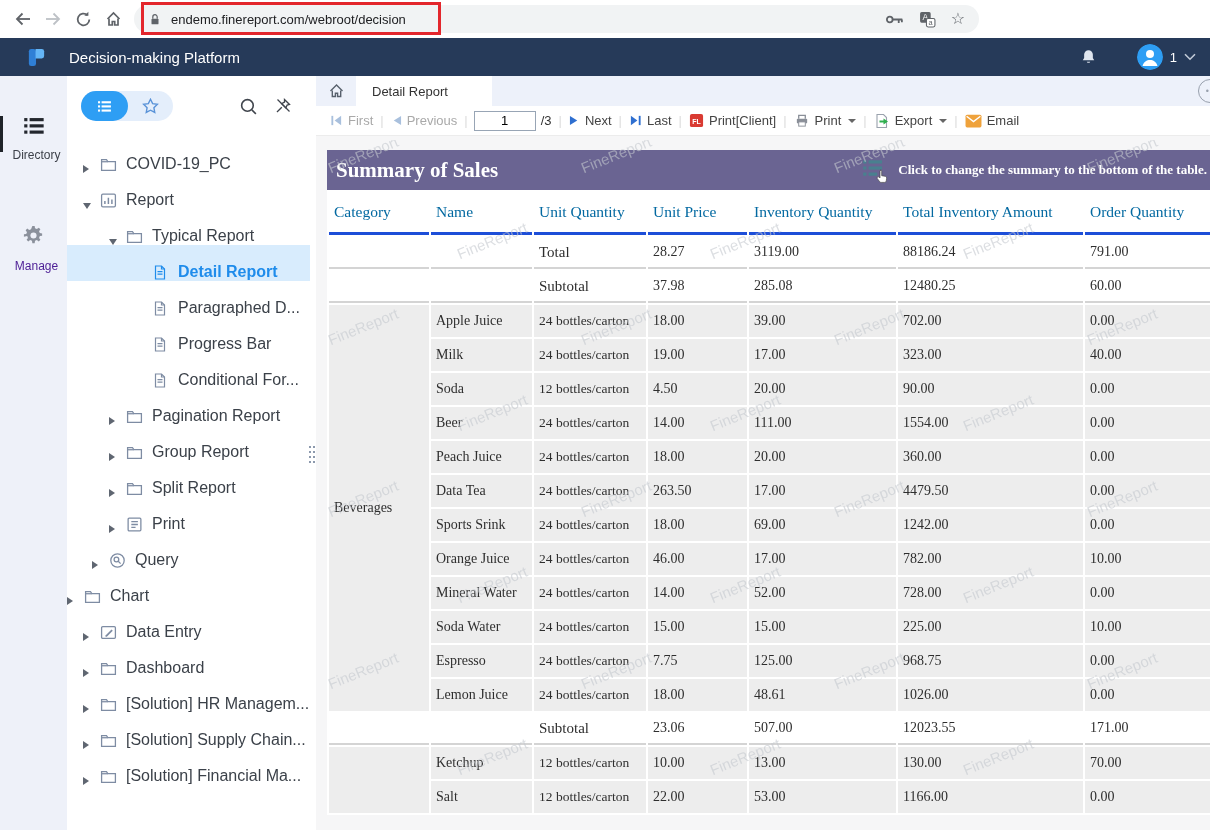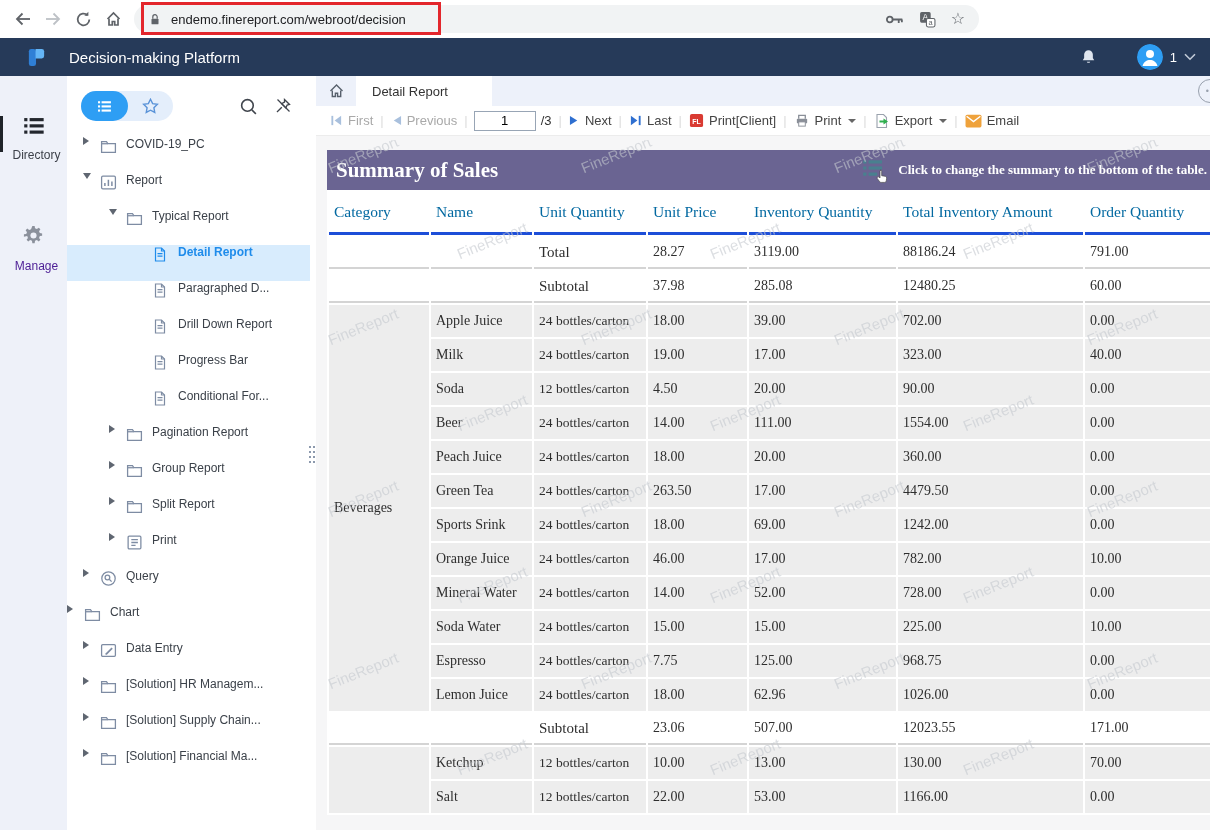--- a/index.html
+++ b/index.html
@@ -39,21 +39,21 @@
   .sidebar { position:absolute; left:67px; top:76px; bottom:0; width:243px; background:#fff; }
   .side-controls { height:46px; display:flex; align-items:center; padding:14px 0 0 14px; }
   .pill { width:92px; height:30px; background:#e4eefb; border-radius:15px; display:flex; align-items:center; }
   .pill-active { width:47px; height:30px; border-radius:15px; background:#2e9ef4;
     display:flex; align-items:center; justify-content:center; cursor:pointer; }
   .pill-star { flex:1; display:flex; align-items:center; justify-content:center; cursor:pointer; }
   .sc-spacer { flex:1; }
   .sc-icon { display:flex; cursor:pointer; }
   .sc-search { margin-right:16px; } .sc-pin { margin-right:18px; }
   .tree { margin-top:15px; }
-  .tree-row { height:36px; display:flex; align-items:flex-start; font-size:12px; color:#3b4149; cursor:pointer; white-space:nowrap; }
+  .tree-row { height:36px; display:flex; align-items:flex-end; font-size:16px; color:#3b4149; cursor:pointer; white-space:nowrap; }
   .tree-row.selected { background:#d8ecfd; color:#1f8ceb; font-weight:bold; }
   .arrow { width:17px; display:flex; align-items:center; flex:none; }
   .tri-r { width:0; height:0; border-left:6px solid #5f6671; border-top:4.5px solid transparent; border-bottom:4.5px solid transparent; }
   .tri-d { width:0; height:0; border-top:6px solid #5f6671; border-left:4.5px solid transparent; border-right:4.5px solid transparent; }
   .ticon { width:18px; height:18px; margin-right:8px; flex:none; display:flex; align-items:center; }
 
   .grip { position:absolute; left:309px; top:446px; width:8px; height:22px; cursor:col-resize; }
   .grip i { display:block; width:2px; height:2px; background:#8c99ad;
     box-shadow:4px 0 #8c99ad, 0 5px #8c99ad, 4px 5px #8c99ad, 0 10px #8c99ad, 4px 10px #8c99ad, 0 15px #8c99ad, 4px 15px #8c99ad; }
 
@@ -311,42 +311,31 @@
       </div>
       <div class="tree-row" style="padding-left: 68px;">
         <span class="arrow"></span>
         <span class="ticon">
           <svg width="16" height="17" viewBox="0 0 16 16">
             <path d="M3.5 1.5h6l3 3v10h-9z" fill="none" stroke="#7e8ca3" stroke-width="1.2"></path>
             <path d="M9.5 1.5v3h3" fill="none" stroke="#7e8ca3" stroke-width="1.2"></path>
             <path d="M5.5 7.2h5M5.5 9.7h5" stroke="#7e8ca3" stroke-width="1.2"></path>
           </svg>
         </span>
-        <span>Drill Down Report</span>
+        <span>Progress Bar</span>
       </div>
       <div class="tree-row" style="padding-left: 68px;">
         <span class="arrow"></span>
         <span class="ticon">
           <svg width="16" height="17" viewBox="0 0 16 16">
             <path d="M3.5 1.5h6l3 3v10h-9z" fill="none" stroke="#7e8ca3" stroke-width="1.2"></path>
             <path d="M9.5 1.5v3h3" fill="none" stroke="#7e8ca3" stroke-width="1.2"></path>
             <path d="M5.5 7.2h5M5.5 9.7h5" stroke="#7e8ca3" stroke-width="1.2"></path>
           </svg>
         </span>
-        <span>Progress Bar</span>
-      </div>
-      <div class="tree-row" style="padding-left: 68px;">
-        <span class="arrow"></span>
-        <span class="ticon">
-          <svg width="16" height="17" viewBox="0 0 16 16">
-            <path d="M3.5 1.5h6l3 3v10h-9z" fill="none" stroke="#7e8ca3" stroke-width="1.2"></path>
-            <path d="M9.5 1.5v3h3" fill="none" stroke="#7e8ca3" stroke-width="1.2"></path>
-            <path d="M5.5 7.2h5M5.5 9.7h5" stroke="#7e8ca3" stroke-width="1.2"></path>
-          </svg>
-        </span>
         <span>Conditional For...</span>
       </div>
       <div class="tree-row" style="padding-left: 42px;">
         <span class="arrow">
           <span class="tri-r"></span>
         </span>
         <span class="ticon">
           <svg width="17" height="17" viewBox="0 0 16 16">
             <path d="M1.5 13.5v-10h4.6l1.3 1.7h7.1v8.3z" fill="none" stroke="#7e8ca3" stroke-width="1.2"></path>
             <path d="M1.5 5.4h5.9" stroke="#7e8ca3" stroke-width="1.2"></path>
@@ -383,21 +372,21 @@
           <span class="tri-r"></span>
         </span>
         <span class="ticon">
           <svg width="17" height="17" viewBox="0 0 16 16">
             <rect x="2" y="2" width="12" height="12" rx="1" fill="none" stroke="#7e8ca3" stroke-width="1.2"></rect>
             <path d="M5 5.2h6.2M5 8h6.2M5 10.8h4" stroke="#7e8ca3" stroke-width="1.2"></path>
           </svg>
         </span>
         <span>Print</span>
       </div>
-      <div class="tree-row" style="padding-left: 16px;">
+      <div class="tree-row" style="padding-left: 25px;">
         <span class="arrow">
           <span class="tri-r"></span>
         </span>
         <span class="ticon">
           <svg width="17" height="17" viewBox="0 0 16 16">
             <circle cx="8" cy="8" r="6.3" fill="none" stroke="#7e8ca3" stroke-width="1.2"></circle>
             <circle cx="7" cy="7" r="2.2" fill="none" stroke="#7e8ca3" stroke-width="1.2"></circle>
             <path d="M8.7 8.7l2.2 2.2" stroke="#7e8ca3" stroke-width="1.2"></path>
           </svg>
         </span>
@@ -419,20 +408,32 @@
         <span class="arrow">
           <span class="tri-r"></span>
         </span>
         <span class="ticon">
           <svg width="17" height="17" viewBox="0 0 16 16">
             <rect x="1.5" y="2.5" width="13" height="11" rx="1" fill="none" stroke="#7e8ca3" stroke-width="1.2"></rect>
             <path d="M5.2 10.8l5.6-5.6 1.2 1.2-5.6 5.6H5.2z" fill="#7e8ca3"></path>
           </svg>
         </span>
         <span>Data Entry</span>
+      </div>
+      <div class="tree-row" style="padding-left: 16px;">
+        <span class="arrow">
+          <span class="tri-r"></span>
+        </span>
+        <span class="ticon">
+          <svg width="17" height="17" viewBox="0 0 16 16">
+            <path d="M1.5 13.5v-10h4.6l1.3 1.7h7.1v8.3z" fill="none" stroke="#7e8ca3" stroke-width="1.2"></path>
+            <path d="M1.5 5.4h5.9" stroke="#7e8ca3" stroke-width="1.2"></path>
+          </svg>
+        </span>
+        <span>Dashboard</span>
       </div>
       <div class="tree-row" style="padding-left: 16px;">
         <span class="arrow">
           <span class="tri-r"></span>
         </span>
         <span class="ticon">
           <svg width="17" height="17" viewBox="0 0 16 16">
             <path d="M1.5 13.5v-10h4.6l1.3 1.7h7.1v8.3z" fill="none" stroke="#7e8ca3" stroke-width="1.2"></path>
             <path d="M1.5 5.4h5.9" stroke="#7e8ca3" stroke-width="1.2"></path>
           </svg>
@@ -669,21 +670,21 @@
             </tr>
             <tr class="row-data">
               <td class="name-cell">Peach Juice</td>
               <td class="unit-cell">24 bottles/carton</td>
               <td class="val-cell">18.00</td>
               <td class="val-cell">20.00</td>
               <td class="val-cell">360.00</td>
               <td class="val-cell">0.00</td>
             </tr>
             <tr class="row-data">
-              <td class="name-cell">Green Tea</td>
+              <td class="name-cell">Data Tea</td>
               <td class="unit-cell">24 bottles/carton</td>
               <td class="val-cell">263.50</td>
               <td class="val-cell">17.00</td>
               <td class="val-cell">4479.50</td>
               <td class="val-cell">0.00</td>
             </tr>
             <tr class="row-data">
               <td class="name-cell">Sports Srink</td>
               <td class="unit-cell">24 bottles/carton</td>
               <td class="val-cell">18.00</td>
@@ -720,21 +721,21 @@
               <td class="unit-cell">24 bottles/carton</td>
               <td class="val-cell">7.75</td>
               <td class="val-cell">125.00</td>
               <td class="val-cell">968.75</td>
               <td class="val-cell">0.00</td>
             </tr>
             <tr class="row-data">
               <td class="name-cell">Lemon Juice</td>
               <td class="unit-cell">24 bottles/carton</td>
               <td class="val-cell">18.00</td>
-              <td class="val-cell">62.96</td>
+              <td class="val-cell">48.61</td>
               <td class="val-cell">1026.00</td>
               <td class="val-cell">0.00</td>
             </tr>
             <tr class="row-summary row-subtotal">
               <td></td>
               <td></td>
               <td class="sum-label">Subtotal</td>
               <td class="sum-val">23.06</td>
               <td class="sum-val">507.00</td>
               <td class="sum-val">12023.55</td>

